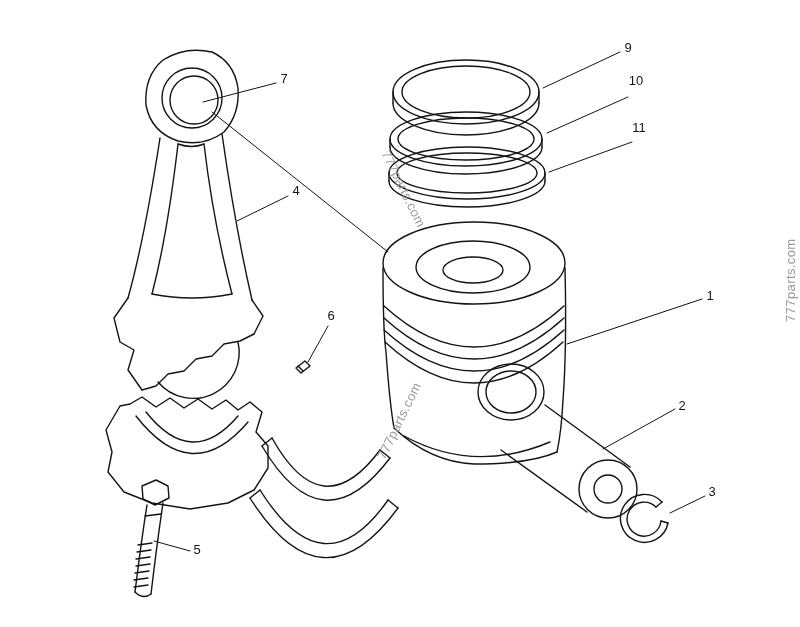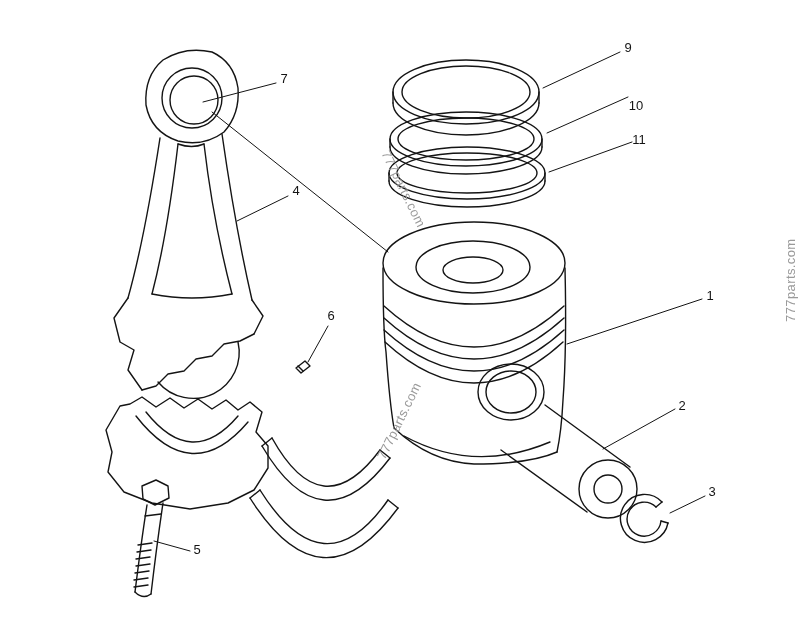--- a/index.html
+++ b/index.html
@@ -138,20 +138,20 @@
   </svg>
 
   <span class="callout" style="left:710px;top:295px">1</span>
   <span class="callout" style="left:682px;top:405px">2</span>
   <span class="callout" style="left:712px;top:491px">3</span>
   <span class="callout" style="left:296px;top:190px">4</span>
   <span class="callout" style="left:197px;top:549px">5</span>
   <span class="callout" style="left:331px;top:315px">6</span>
   <span class="callout" style="left:284px;top:78px">7</span>
   <span class="callout" style="left:628px;top:47px">9</span>
-  <span class="callout" style="left:636px;top:105px">10</span>
-  <span class="callout" style="left:639px;top:139px">11</span>
+  <span class="callout" style="left:636px;top:80px">10</span>
+  <span class="callout" style="left:639px;top:127px">11</span>
 
   <span class="wm wm1">777parts.com</span>
   <span class="wm wm2">777parts.com</span>
   <span class="wm wm3">777parts.com</span>
 
 </div>
 
 </body></html>

